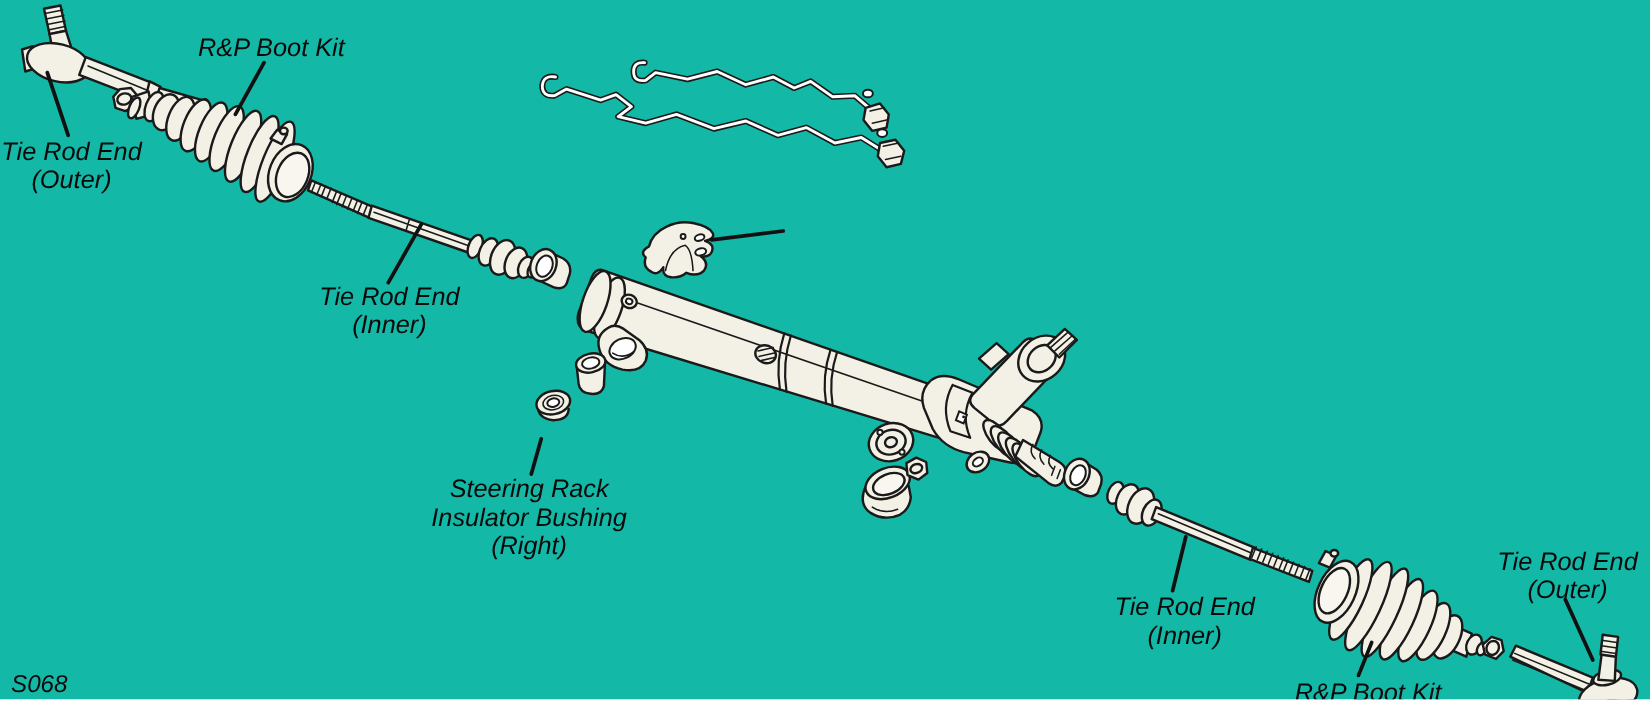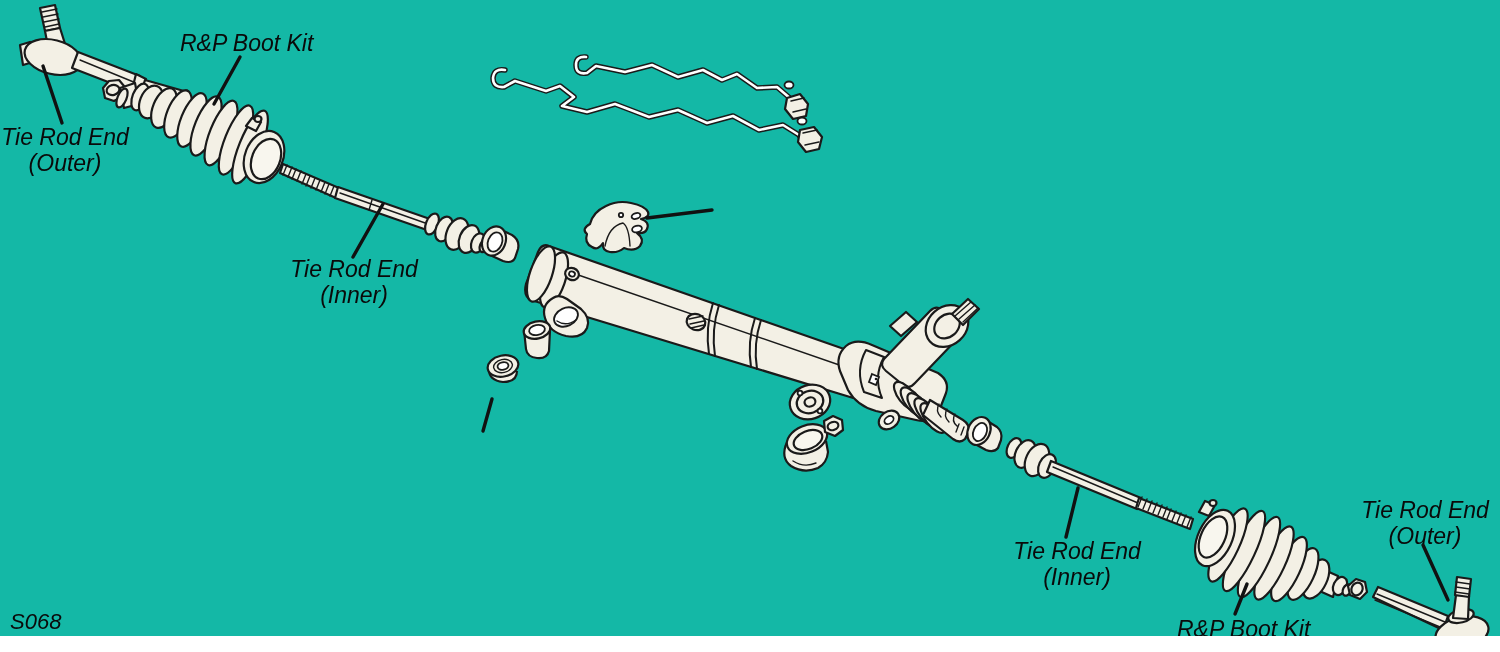--- a/index.html
+++ b/index.html
@@ -235,20 +235,25 @@
     <div>Tie Rod End</div>
     <div>(Outer)</div>
   </div>
 
   <div class="lbl c" style="left:289px;top:256px;width:130px;">
     <div>Tie Rod End</div>
     <div>(Inner)</div>
   </div>
 
 
+  <div class="lbl c" style="left:386px;top:431px;width:190px;">
+    <div>Steering Rack</div>
+    <div>Insulator Bushing</div>
+    <div>(Right)</div>
+  </div>
 
   <div class="lbl c" style="left:1012px;top:538px;width:130px;">
     <div>Tie Rod End</div>
     <div>(Inner)</div>
   </div>
 
   <div class="lbl" style="left:1177px;top:616px;">
     <div>R&amp;P Boot Kit</div>
   </div>
 

